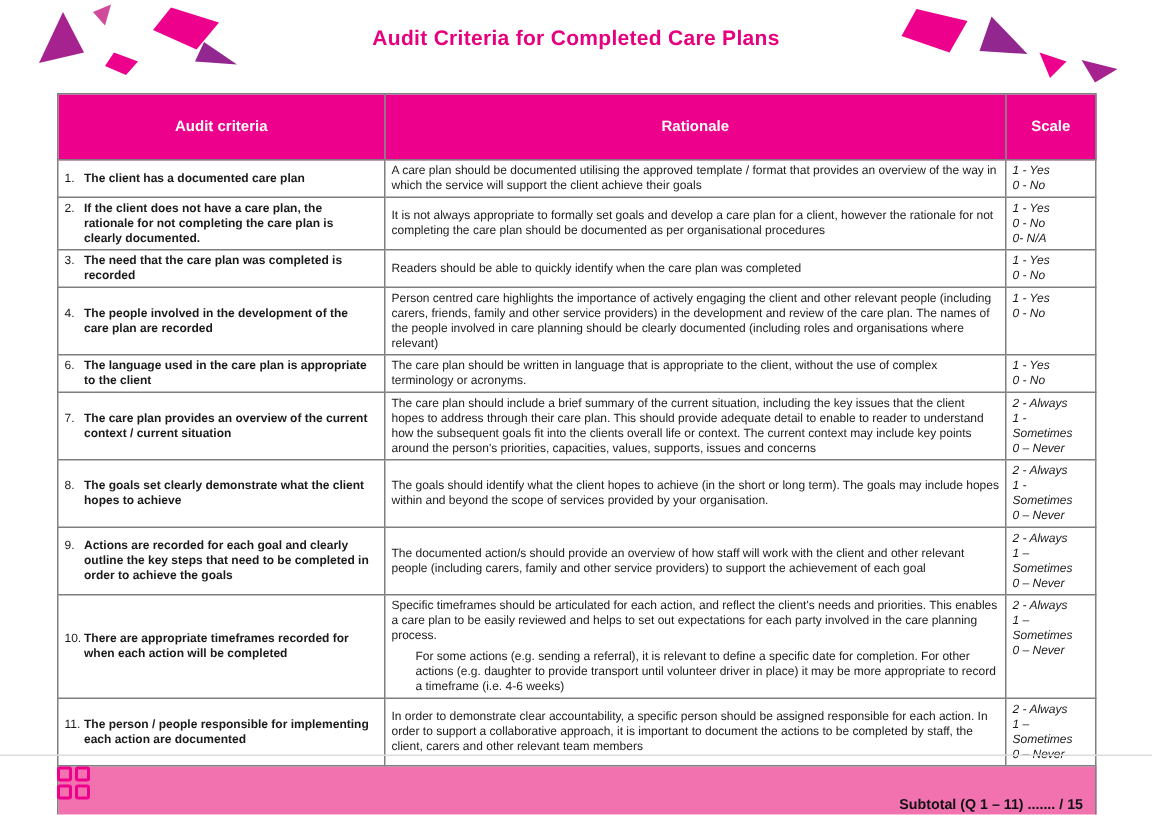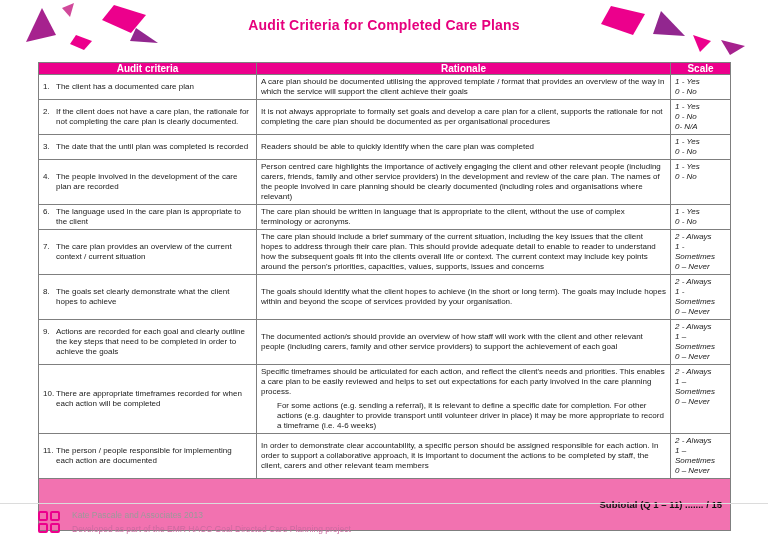--- a/index.html
+++ b/index.html
@@ -31,41 +31,42 @@
     width: 692px;
     border-collapse: collapse;
     table-layout: fixed;
   }
   table.audit th {
     background: #EC008C;
     color: #ffffff;
     font-size: 10px;
     font-weight: bold;
     border: 1px solid #7f7f7f;
-    padding: 0 2px;
+    padding: 16px 2px;
     text-align: center;
   }
   table.audit td.cell {
     border: 1px solid #7f7f7f;
     font-size: 8px;
     color: #1a1a1a;
     padding: 2px 4px;
     line-height: 1.25;
     background: #ffffff;
   }
   td.criteria { vertical-align: middle; }
   td.criteria .num {
     display: inline-block;
     width: 13px;
     vertical-align: top;
   }
   td.criteria .crit-text {
     display: inline-block;
     width: calc(100% - 16px);
     vertical-align: top;
+    font-weight: bold;
   }
   td.rationale { vertical-align: middle; }
   td.rationale p + p { margin-top: 4px; margin-left: 16px; }
   td.scale {
     vertical-align: top;
     font-size: 7.6px;
     line-height: 1.3;
     padding: 2px 3px;
     font-style: italic;
   }
@@ -138,30 +139,30 @@
           <p>A care plan should be documented utilising the approved template / format that provides an overview of the way in which the service will support the client achieve their goals</p>
         </td>
         <td class="cell scale">
           <div>1 - Yes</div>
           <div>0 - No</div>
         </td>
       </tr>
       <tr>
         <td class="cell criteria"><span class="num">2.</span><span class="crit-text">If the client does not have a care plan, the rationale for not completing the care plan is clearly documented.</span></td>
         <td class="cell rationale">
-          <p>It is not always appropriate to formally set goals and develop a care plan for a client, supports the rationale for not completing the care plan should be documented as per organisational procedures</p>
+          <p>It is not always appropriate to formally set goals and develop a care plan for a client, however the rationale for not completing the care plan should be documented as per organisational procedures</p>
         </td>
         <td class="cell scale">
           <div>1 - Yes</div>
           <div>0 - No</div>
           <div>0- N/A</div>
         </td>
       </tr>
       <tr>
-        <td class="cell criteria"><span class="num">3.</span><span class="crit-text">The date that the until plan was completed is recorded</span></td>
+        <td class="cell criteria"><span class="num">3.</span><span class="crit-text">The need that the care plan was completed is recorded</span></td>
         <td class="cell rationale">
           <p>Readers should be able to quickly identify when the care plan was completed</p>
         </td>
         <td class="cell scale">
           <div>1 - Yes</div>
           <div>0 - No</div>
         </td>
       </tr>
       <tr>
         <td class="cell criteria"><span class="num">4.</span><span class="crit-text">The people involved in the development of the care plan are recorded</span></td>
@@ -250,18 +251,14 @@
 </table>
 
 <div class="page-footer">
   <div class="footer-inner">
     <div class="logo">
       <span></span>
         <span></span>
         <span></span>
         <span></span>
     </div>
-    <div class="footer-lines">
-      <div class="l1">Kate Pascale and Associates 2013</div>
-      <div class="l2">Developed as part of the EMR HACC Goal Directed Care Planning project</div>
-    </div>
   </div>
 </div>
 
 </body></html>

